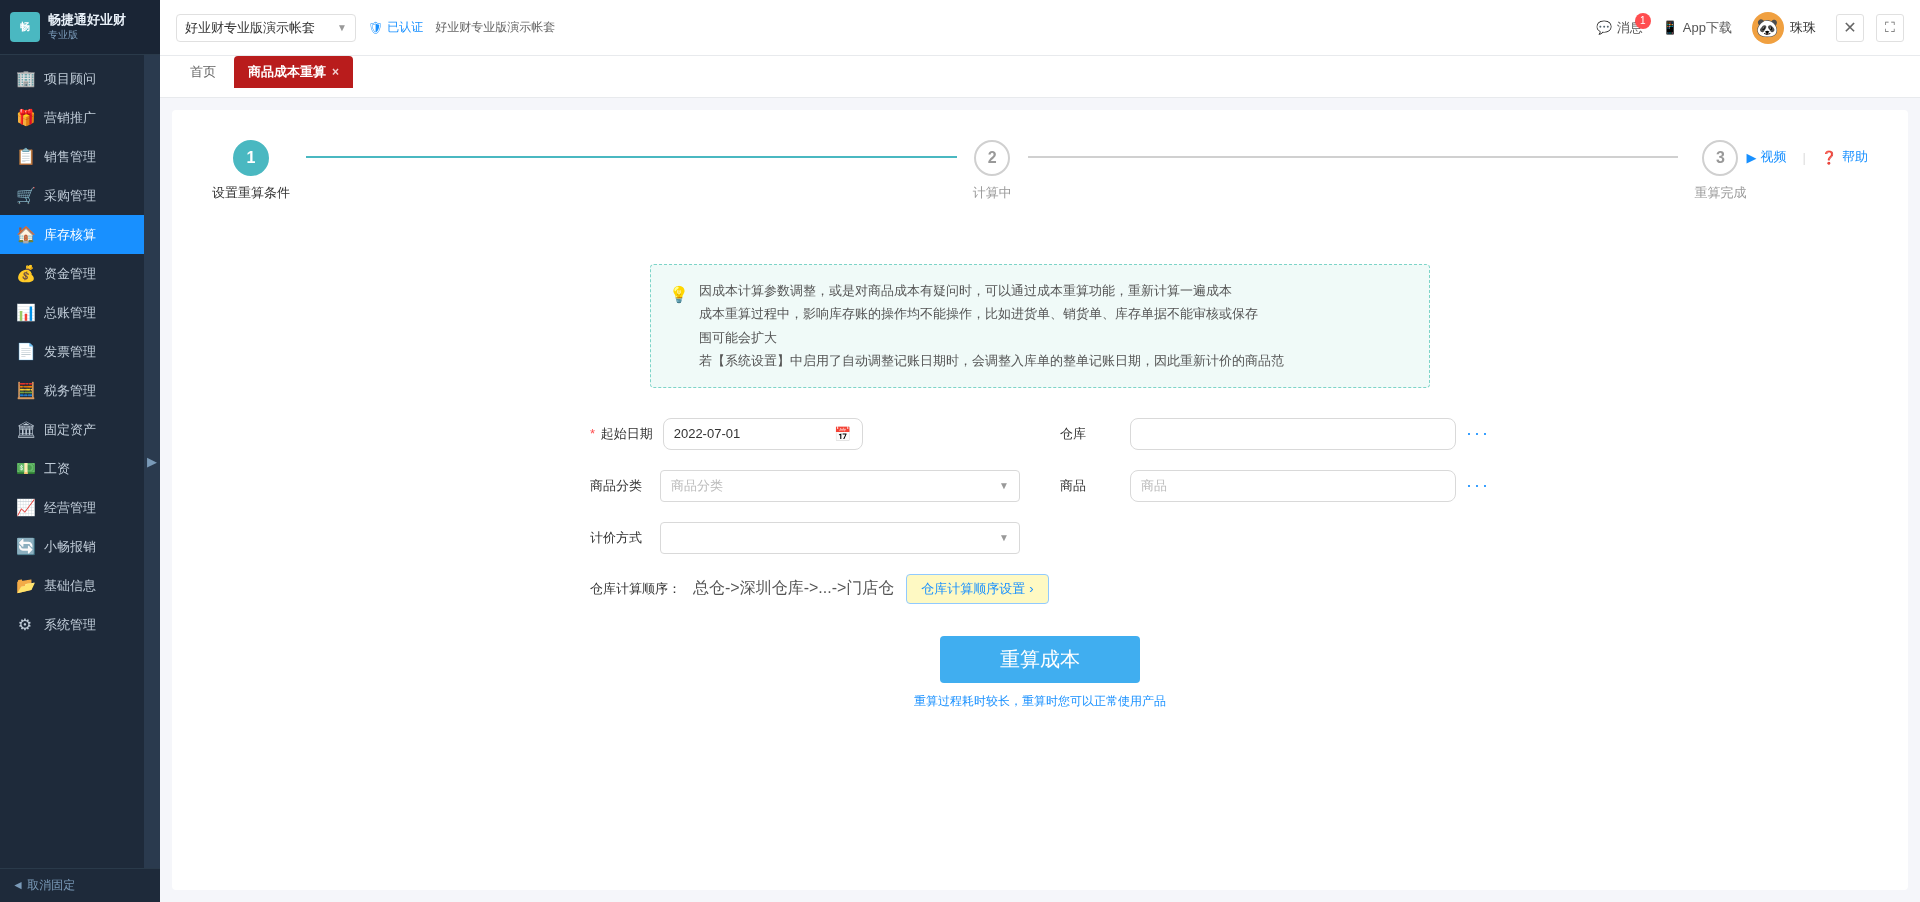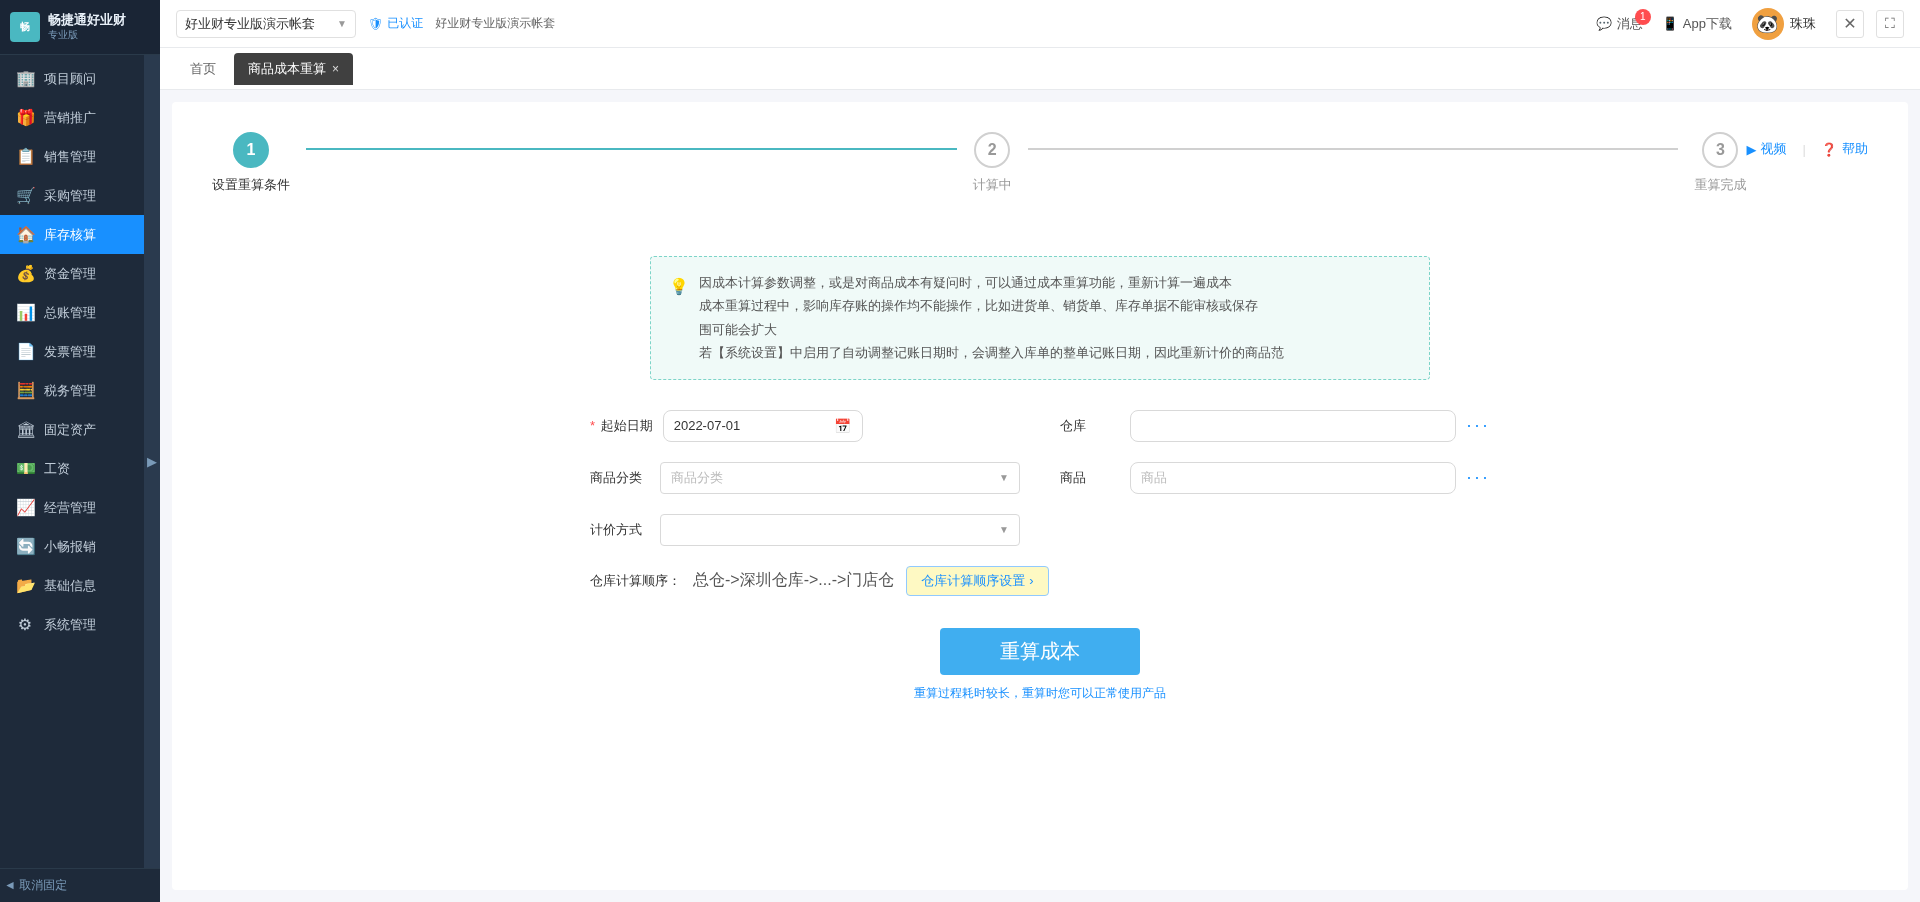--- a/index.html
+++ b/index.html
@@ -61,21 +61,21 @@
       cursor: pointer;
       color: #7a9ab8;
     }
     .sidebar-scroll-area {
       display: flex;
       flex: 1;
       overflow: hidden;
     }
     .sidebar-bottom {
       border-top: 1px solid #2a3a4a;
-      padding: 8px 4px;
+      padding: 8px 12px;
       color: #7a9ab8;
       font-size: 12px;
       cursor: pointer;
       display: flex;
       align-items: center;
       gap: 6px;
     }
 
     
     .main {
@@ -83,21 +83,21 @@
       display: flex;
       flex-direction: column;
       background: #f5f6fa;
       overflow: hidden;
     }
 
     
     .topbar {
       background: white;
       padding: 0 16px;
-      height: 48px;
+      height: 56px;
       display: flex;
       align-items: center;
       gap: 12px;
       border-bottom: 1px solid #e8eaed;
       flex-shrink: 0;
     }
     .topbar-account {
       display: flex;
       align-items: center;
       gap: 6px;
@@ -188,42 +188,41 @@
       color: #666;
       font-size: 14px;
       border: 1px solid #e0e0e0;
       border-radius: 3px;
     }
 
     
     .tabs-bar {
       background: white;
       display: flex;
-      align-items: center;
       padding: 0 16px;
       height: 42px;
       border-bottom: 1px solid #e8eaed;
       flex-shrink: 0;
       gap: 4px;
     }
     .tab {
       padding: 6px 14px;
       cursor: pointer;
       font-size: 13px;
       color: #666;
       border-radius: 4px 4px 0 0;
       height: 32px;
       display: flex;
       align-items: center;
       gap: 6px;
     }
     .tab.active {
-      background: #404040;
+      background: #b91c1c;
       color: white;
-      font-weight: 400;
+      font-weight: 700;
     }
     .tab .tab-close {
       font-size: 12px;
       color: rgba(255,255,255,0.8);
       cursor: pointer;
     }
 
     
     .content {
       flex: 1;

